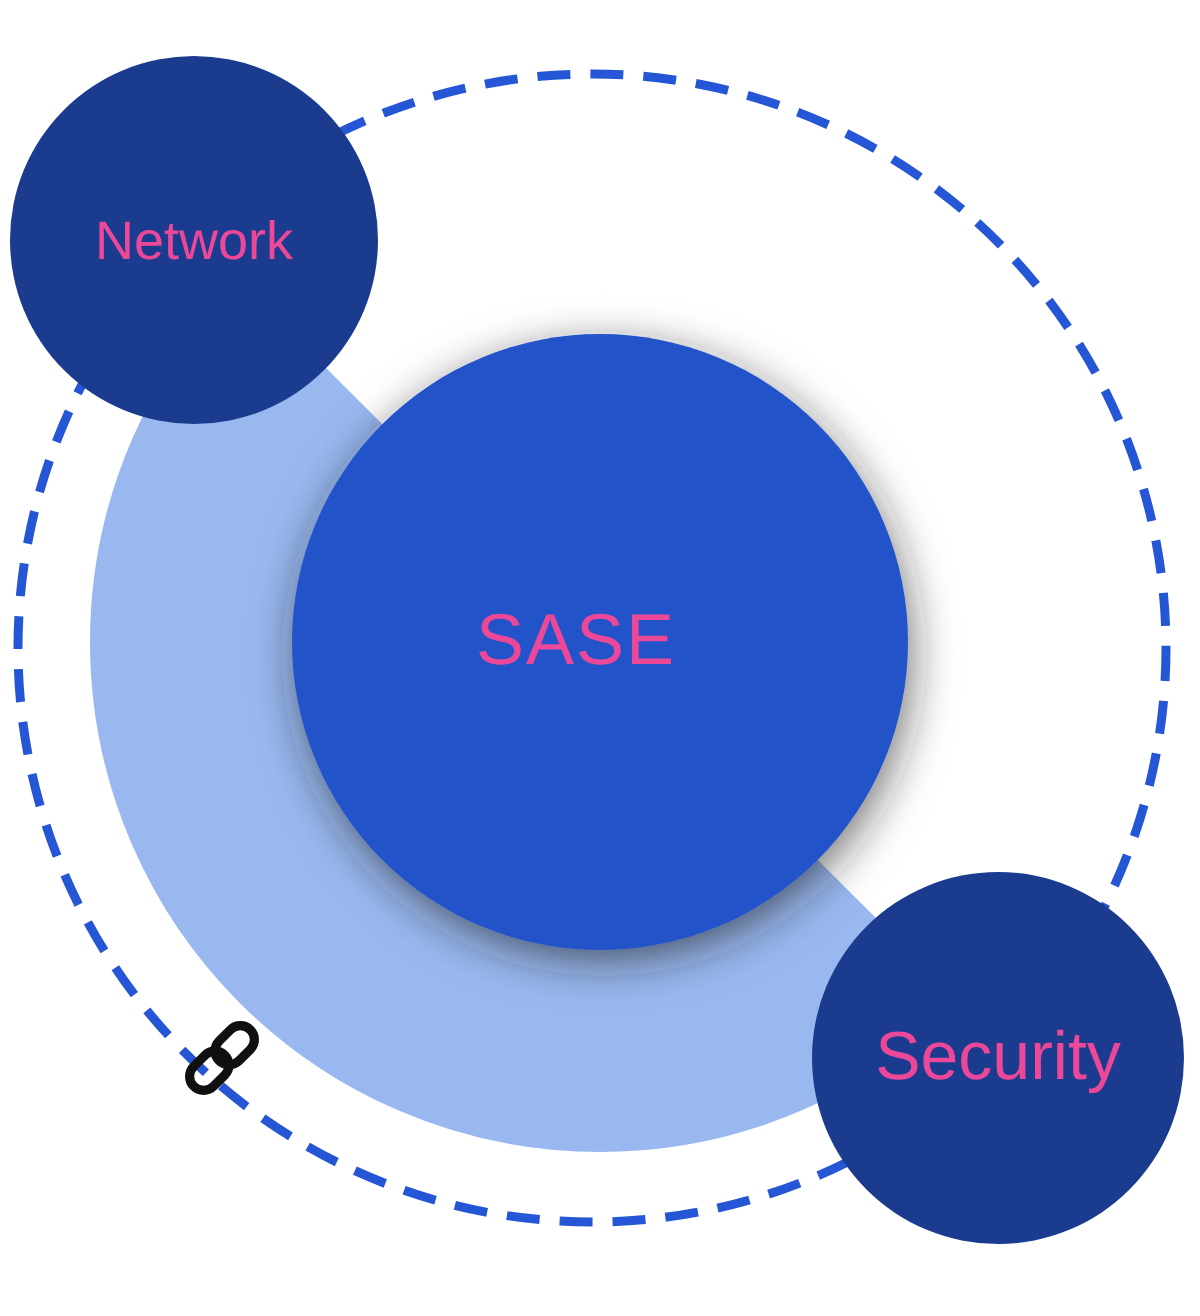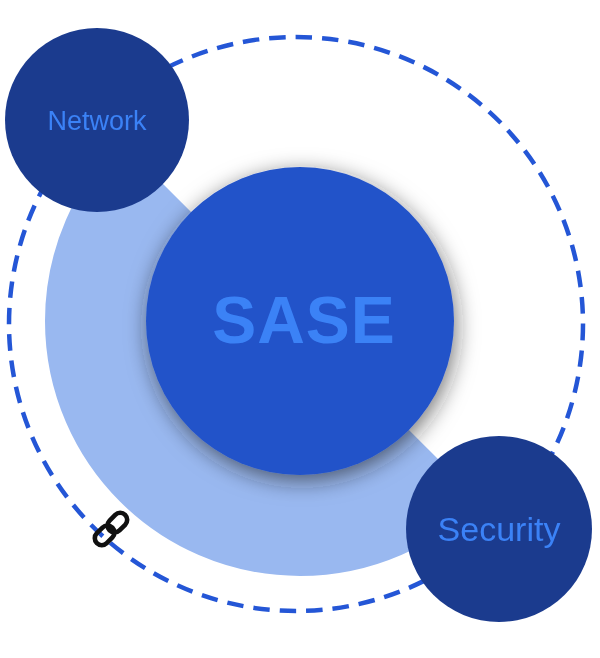--- a/index.html
+++ b/index.html
@@ -17,35 +17,35 @@
   }
   .stage svg {
     position: absolute;
     left: 0;
     top: 0;
     display: block;
   }
   .label {
     position: absolute;
     transform: translate(-50%, -50%);
-    color: #3b82f6;
+    color: #ec4899;
     white-space: nowrap;
     user-select: none;
   }
   .label-network {
     left: 97px;
     top: 121px;
     font-size: 27px;
     font-weight: 400;
   }
   .label-sase {
-    left: 304px;
+    left: 288px;
     top: 320px;
-    font-size: 66px;
-    font-weight: 700;
+    font-size: 36px;
+    font-weight: 400;
     letter-spacing: 1px;
   }
   .label-security {
     left: 499px;
     top: 529px;
     font-size: 34px;
     font-weight: 400;
   }
 </style>
 </head>

